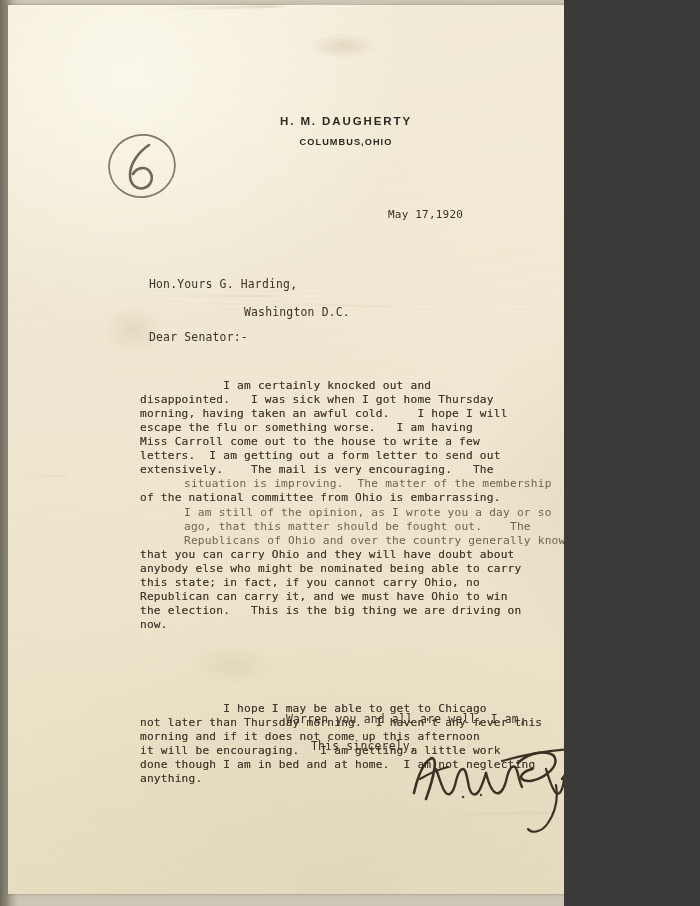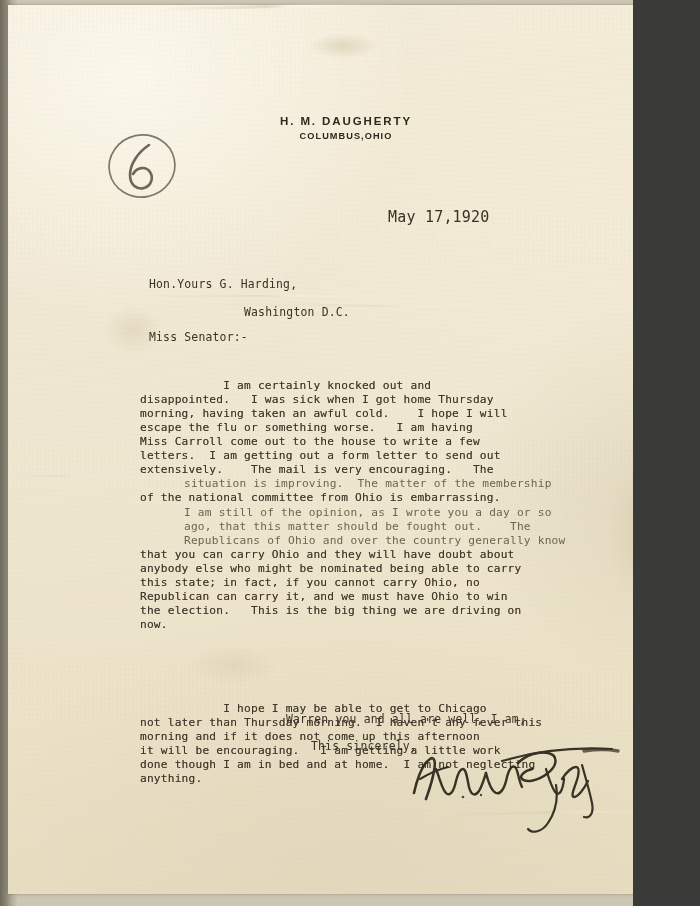--- a/index.html
+++ b/index.html
@@ -3,26 +3,25 @@
 <meta charset="utf-8">
 <title>H.M. Daugherty Letter</title>
 <style>
   html, body {
     margin: 0;
     padding: 0;
     background: #3a3a38;
   }
   #scan {
     position: relative;
-    width: 623px;
+    width: 564px;
     height: 906px;
     overflow: hidden;
     background: #b9b3a4;
     font-family: "Liberation Serif", serif;
-    padding-left: 10px;
   }
   
   #backdrop {
     position: absolute;
     inset: 0;
     background:
       linear-gradient(90deg, #6e6a5e 0px, #8a8476 6px, #b5ae9e 12px, #cdc6b4 18px),
       #9e9789;
   }
   
@@ -77,21 +76,21 @@
     line-height: 14.05px;
     color: #40362a;
     text-shadow: 0 0 0.55px rgba(62,50,36,0.55);
   }
   #body-block .line { display: block; white-space: pre; }
   .ink-light { color: #6f6450; text-shadow: none; margin-left: 44px; }
 
   #date-line {
     left: 380px;
     top: 203px;
-    font-size: 15px;
+    font-size: 11px;
   }
   #salutation {
     left: 141px;
     top: 325px;
     font-size: 11.4px;
   }
   #addressee-1 { left: 141px; top: 272px; font-size: 11.4px; }
   #addressee-2 { left: 236px; top: 300px; font-size: 11.4px; }
 
   #closing-1 { left: 278px; top: 707px; font-size: 11.4px; }
@@ -111,21 +110,21 @@
     font-size: 11.5px;
     letter-spacing: 1.9px;
     color: #2e2822;
   }
   #lh-city {
     font-family: "Liberation Sans", sans-serif;
     font-weight: bold;
     font-size: 9.2px;
     letter-spacing: 1.05px;
     color: #2e2822;
-    margin-top: 4px;
+    margin-top: 10px;
   }
 
   
   #pencil-mark {
     position: absolute;
     left: 95px;
     top: 126px;
     width: 78px;
     height: 70px;
   }
@@ -159,21 +158,21 @@
     <svg id="pencil-mark" viewBox="0 0 78 70">
       <ellipse cx="39" cy="35" rx="33" ry="31" fill="none" stroke="#6a6154" stroke-width="1.7" stroke-linecap="round" opacity="0.85" transform="rotate(-12 39 35)"></ellipse>
       <path d="M46 14 C 34 22, 27 34, 27 44 C 27 54, 34 59, 41 57 C 48 55, 51 47, 47 41 C 43 35, 34 36, 30 43" fill="none" stroke="#5f5649" stroke-width="2.6" stroke-linecap="round" stroke-linejoin="round" opacity="0.9"></path>
     </svg>
 
     <div class="typed" id="date-line">May 17,1920</div>
 
     <div class="typed" id="addressee-1">Hon.Yours G. Harding,</div>
     <div class="typed" id="addressee-2">Washington D.C.</div>
 
-    <div class="typed" id="salutation">Miss Senator:-</div>
+    <div class="typed" id="salutation">Dear Senator:-</div>
 
     <div class="typed" id="body-block">
       <div id="p1"><span class="line">            I am certainly knocked out and</span><span class="line">disappointed.   I was sick when I got home Thursday</span><span class="line">morning, having taken an awful cold.    I hope I will</span><span class="line">escape the flu or something worse.   I am having</span><span class="line">Miss Carroll come out to the house to write a few</span><span class="line">letters.  I am getting out a form letter to send out</span><span class="line">extensively.    The mail is very encouraging.   The</span><span class="line ink-light">situation is improving.  The matter of the membership</span><span class="line">of the national committee from Ohio is embarrassing.</span><span class="line ink-light">I am still of the opinion, as I wrote you a day or so</span><span class="line ink-light">ago, that this matter should be fought out.    The</span><span class="line ink-light">Republicans of Ohio and over the country generally know</span><span class="line">that you can carry Ohio and they will have doubt about</span><span class="line">anybody else who might be nominated being able to carry</span><span class="line">this state; in fact, if you cannot carry Ohio, no</span><span class="line">Republican can carry it, and we must have Ohio to win</span><span class="line">the election.   This is the big thing we are driving on</span><span class="line">now.</span></div>
       <div style="height:14px;"></div>
       <div id="p2"><span class="line">            I hope I may be able to get to Chicago</span><span class="line">not later than Thursday morning.  I haven't any fever this</span><span class="line">morning and if it does not come up this afternoon</span><span class="line">it will be encouraging.   I am getting a little work</span><span class="line">done though I am in bed and at home.  I am not neglecting</span><span class="line">anything.</span></div>
     </div>
 
     <div class="typed" id="closing-1">Warren you and all are well, I am,</div>
     <div class="typed" id="closing-2">This sincerely,</div>
 

